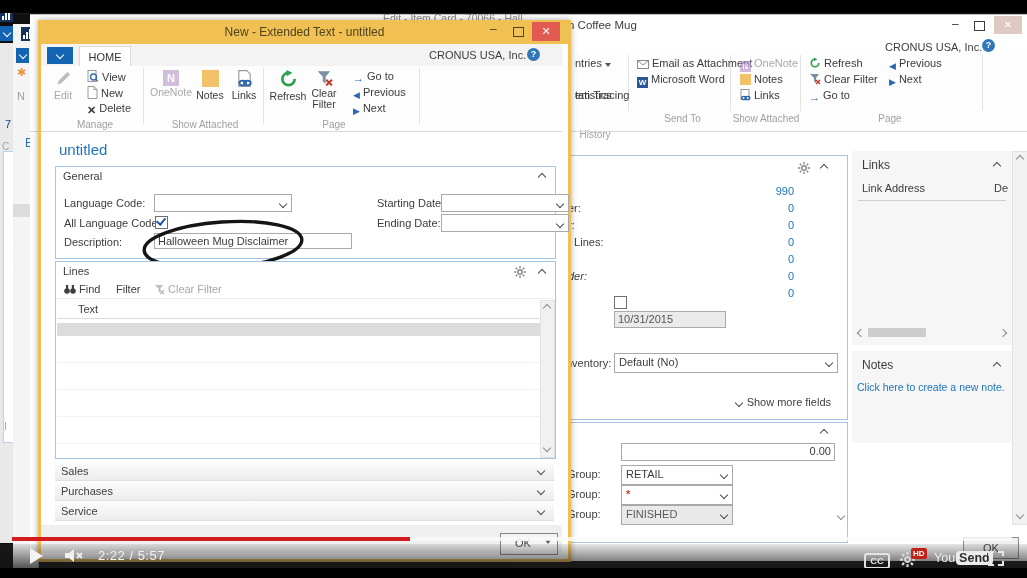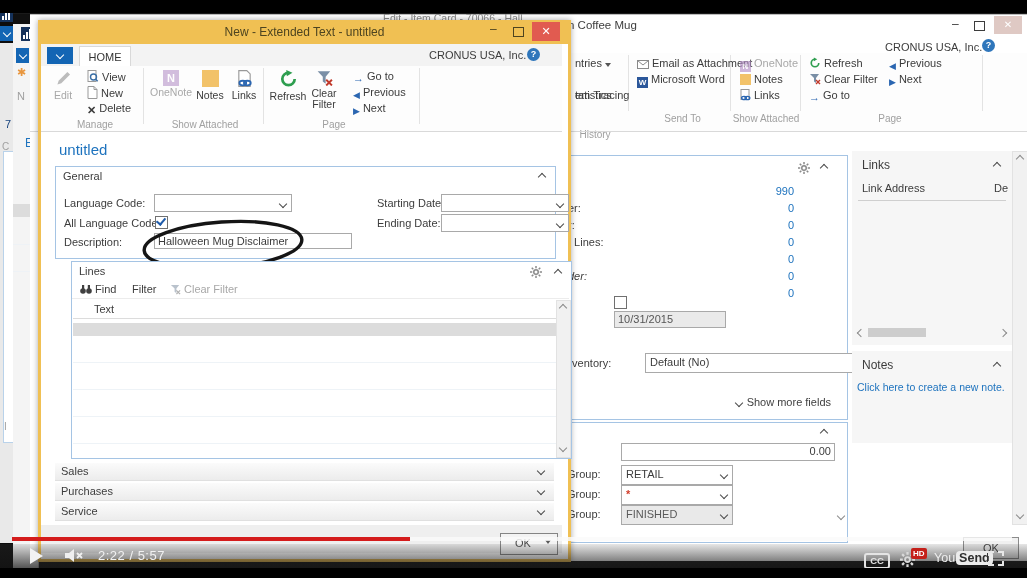--- a/index.html
+++ b/index.html
@@ -189,21 +189,21 @@
 
       <span class="abs t" style="left:17px;top:46px;">er:</span>
       <span class="abs t" style="left:17px;top:63px;">r:</span>
       <span class="abs t" style="left:17px;top:80px;">t Lines:</span>
       <span class="abs t" style="left:17px;top:97px;">:</span>
       <span class="abs t" style="left:17px;top:114px;font-style:italic;">der:</span>
 
       <span class="cb" style="left:63px;top:140px;"></span>
       <div class="inp" style="left:63px;top:155px;width:104px;height:14px;background:#eaeaea;color:#555;"><span>10/31/2015</span></div>
       <span class="abs t" style="left:15px;top:201px;">nventory:</span>
-      <div class="dd" style="left:63px;top:197px;width:202px;height:16px;margin-left:31px;"><span>Default (No)</span><span class="cv"></span></div>
+      <div class="dd" style="left:63px;top:197px;width:202px;height:16px;"><span>Default (No)</span><span class="cv"></span></div>
       <div class="abs" style="left:130px;top:240px;width:150px;text-align:right;color:#3f3f3f;">
         <span class="cv" style="margin-right:5px;"></span><span>Show more fields</span>
       </div>
     </div>
 
     <div class="box" style="left:520px;top:407px;width:296px;height:119px;">
       <span class="cv up abs" style="left:270px;top:7px;"></span>
       <div class="inp" style="left:70px;top:20px;width:206px;height:15px;text-align:right;"><span>0.00</span></div>
       <span class="abs t" style="left:16px;top:45px;">Group:</span>
       <div class="dd" style="left:70px;top:42px;width:90px;height:16px;"><span>RETAIL</span><span class="cv"></span></div>
@@ -353,21 +353,21 @@
       <span class="abs t" style="left:321px;top:50px;">Ending Date:</span>
       <div class="dd" style="left:385px;top:47px;width:106px;height:14px;">
           <span class="cv"></span>
         </div>
     </div>
 
     <svg class="ellipse-annot" style="left:98px;top:192px;width:168px;height:60px;" width="168" height="60" viewBox="0 0 168 60">
       <ellipse cx="84" cy="30" rx="79" ry="23" fill="none" stroke="#151515" stroke-width="3.4" transform="rotate(-4 84 30)"></ellipse>
     </svg>
 
-    <div class="box" style="left:14px;top:238px;width:499px;height:196px;margin-left:16px;">
+    <div class="box" style="left:14px;top:238px;width:499px;height:196px;">
       <span class="abs t" style="left:7px;top:3px;">Lines</span>
       <span class="abs" style="left:458px;top:4px;"><svg width="12" height="12" viewBox="0 0 16 16">
             <circle cx="8" cy="8" r="3" fill="none" stroke="#8a8a8a" stroke-width="2"></circle>
             <g stroke="#8a8a8a" stroke-width="2">
               <path d="M8 0v3M8 13v3M0 8h3M13 8h3M2.3 2.3l2.1 2.1M11.6 11.6l2.1 2.1M13.7 2.3l-2.1 2.1M4.4 11.6l-2.1 2.1"></path>
             </g>
           </svg></span>
       <span class="cv up abs" style="left:483px;top:8px;"></span>
 
       <div class="abs" style="left:0;top:19px;width:497px;height:17px;border-bottom:1px solid #ececec;">

